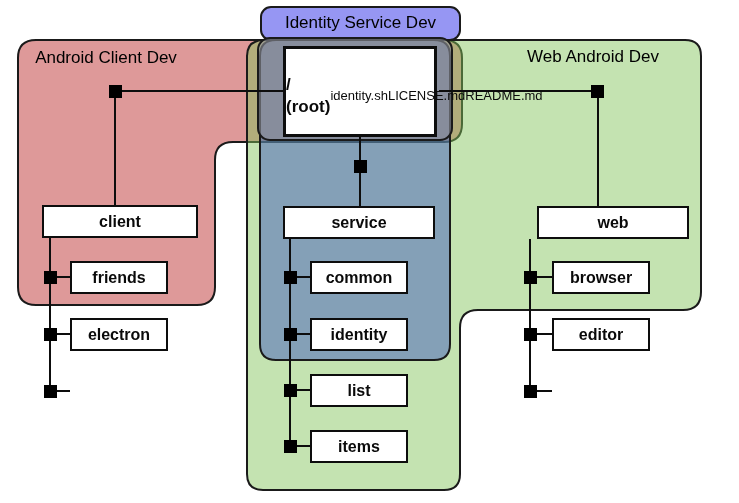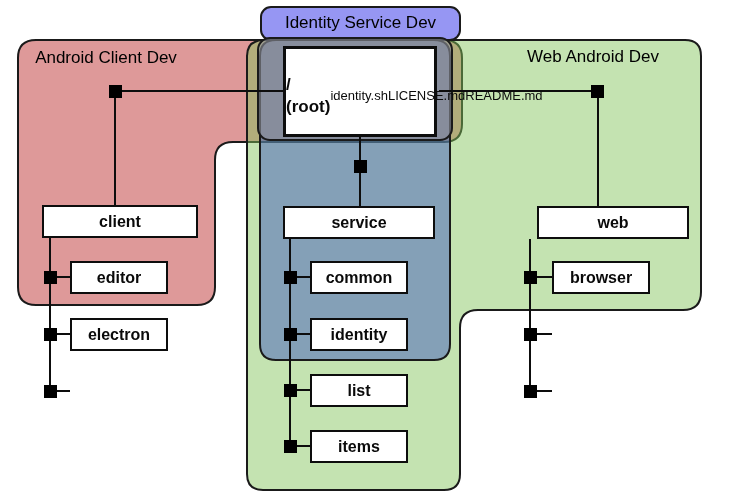--- a/index.html
+++ b/index.html
@@ -78,23 +78,24 @@
     <div class="root-title">/ (root)</div>
     <div class="root-file">identity.sh</div>
     <div class="root-file">LICENSE.md</div>
     <div class="root-file">README.md</div>
   </div>
 
   <div class="node" style="left:42px;top:205px;width:156px;height:33px;">client</div>
   <div class="node" style="left:283px;top:206px;width:152px;height:33px;">service</div>
   <div class="node" style="left:521px;top:206px;width:152px;height:33px;margin-left:16px;">web</div>
 
-  <div class="node" style="left:70px;top:261px;width:98px;height:33px;">editor</div>
+  <div class="node" style="left:70px;top:261px;width:98px;height:33px;">friends</div>
   <div class="node" style="left:70px;top:318px;width:98px;height:33px;">electron</div>
 
   <div class="node" style="left:310px;top:261px;width:98px;height:33px;">common</div>
   <div class="node" style="left:310px;top:318px;width:98px;height:33px;">identity</div>
   <div class="node" style="left:310px;top:374px;width:98px;height:33px;">list</div>
   <div class="node" style="left:310px;top:430px;width:98px;height:33px;">items</div>
 
   <div class="node" style="left:552px;top:261px;width:98px;height:33px;">browser</div>
+  <div class="node" style="left:552px;top:318px;width:98px;height:33px;">editor</div>
 
 </div>
 
 </body></html>

